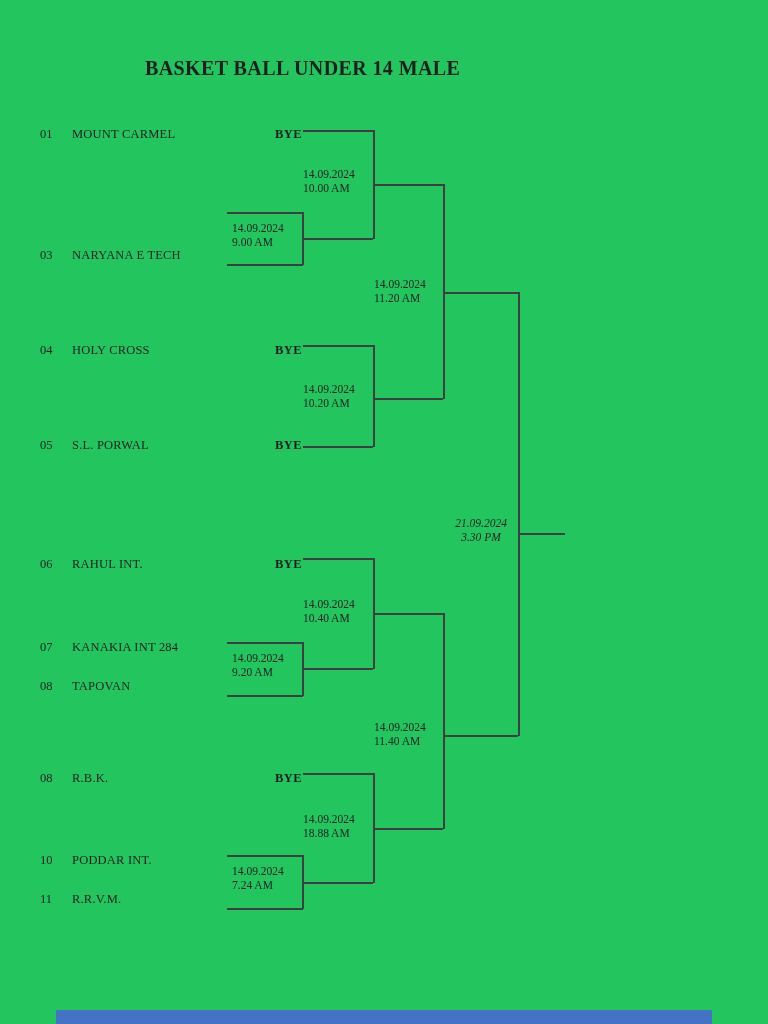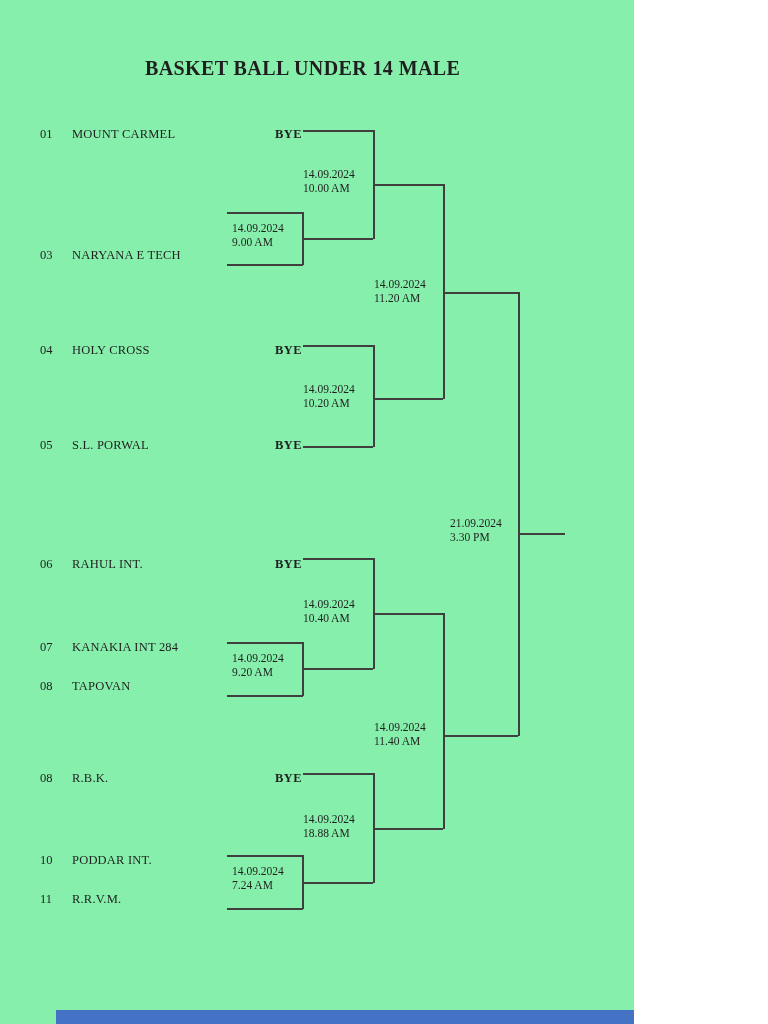--- a/index.html
+++ b/index.html
@@ -1,31 +1,31 @@
 <!DOCTYPE html>
 <html><head>
 <meta charset="utf-8">
 <style>
   html, body { margin:0; padding:0; background:#ffffff; }
   .page {
-    position:relative; width:634px; height:1024px; background:#86efac;
+    position:relative; width:768px; height:1024px; background:#22c55e;
     font-family:"Liberation Serif","DejaVu Serif",serif; color:#1f1f1f;
     overflow:hidden;
   }
   .title {
     position:absolute; left:145px; top:57px;
     font-size:20px; font-weight:bold; letter-spacing:0.4px; white-space:nowrap;
   }
   .row { position:absolute; left:0; width:100%; font-size:12.5px; height:16px;margin-left:20px; }
   .row span { position:absolute; white-space:nowrap; }
   .num  { left:20px; }
   .team { left:52px; letter-spacing:0.2px; }
   .bye  { left:255px; font-weight:bold; letter-spacing:0.4px; }
   .mlabel { position:absolute; font-size:11.5px; line-height:14px; white-space:nowrap; }
-  .mlabel.center { text-align:left; }
+  .mlabel.center { text-align:center;font-style:italic; }
   .hl { position:absolute; height:1.5px; background:#3f3f3f; }
   .vl { position:absolute; width:1.5px; background:#3f3f3f; }
   .footer-bar { position:absolute; left:56px; top:1010px; width:656px; height:14px; }
 </style>
 </head>
 <body>
 
 <div class="page">
 
   <div class="title">BASKET BALL UNDER 14 MALE</div>

